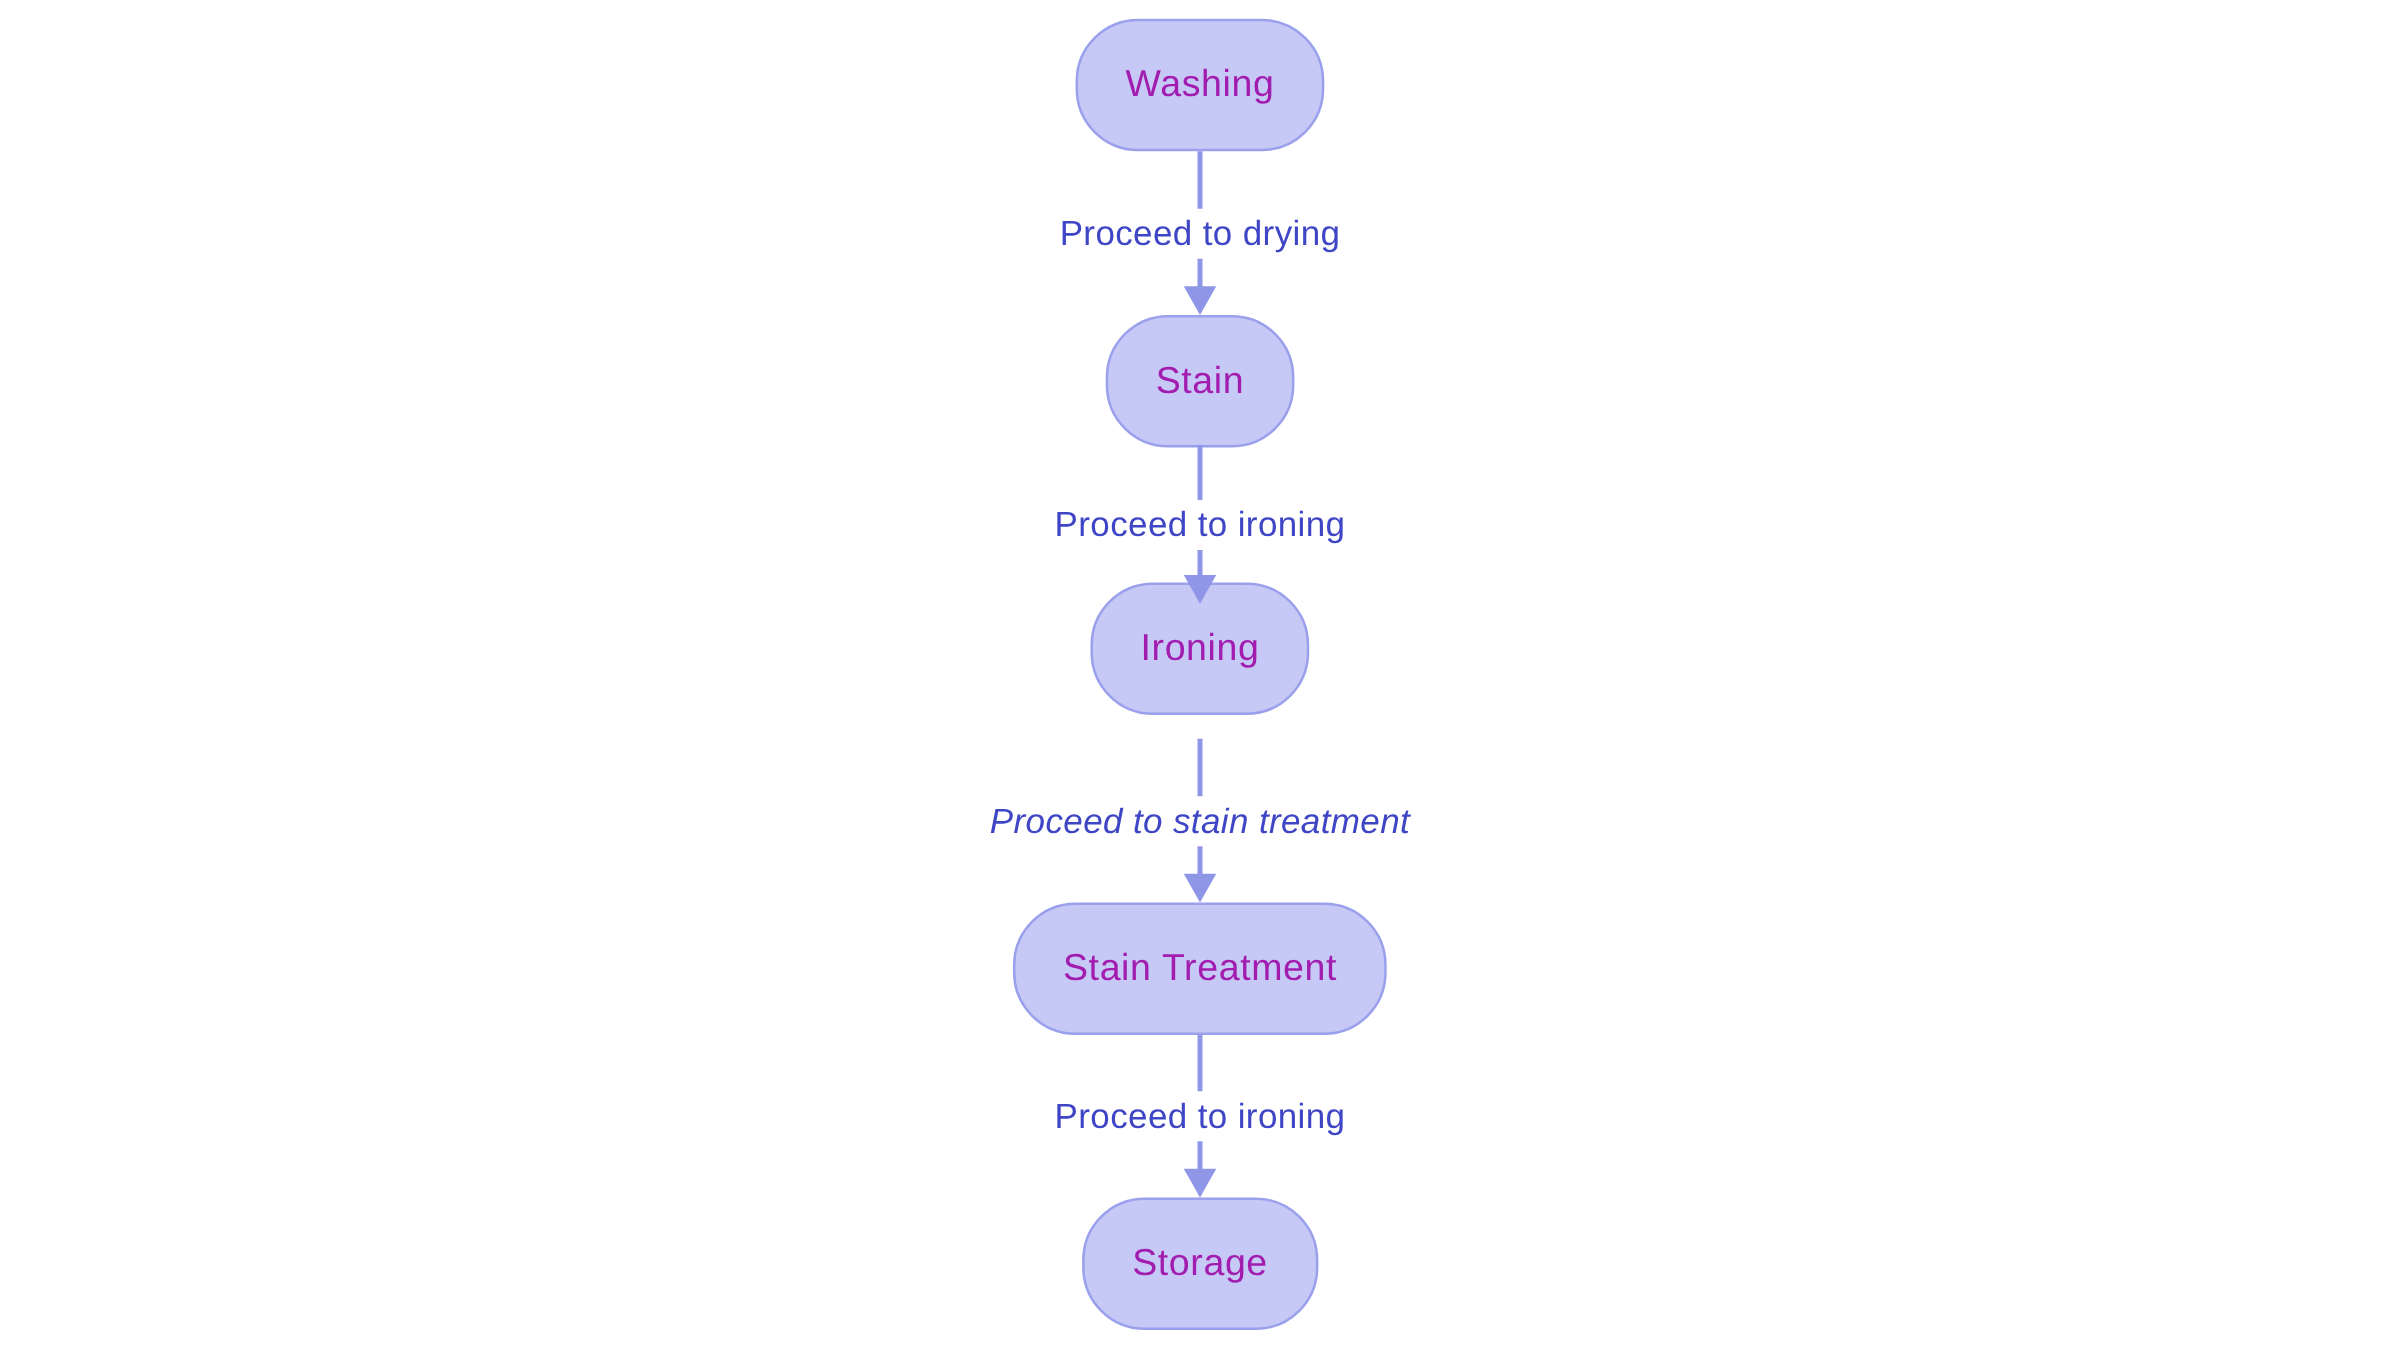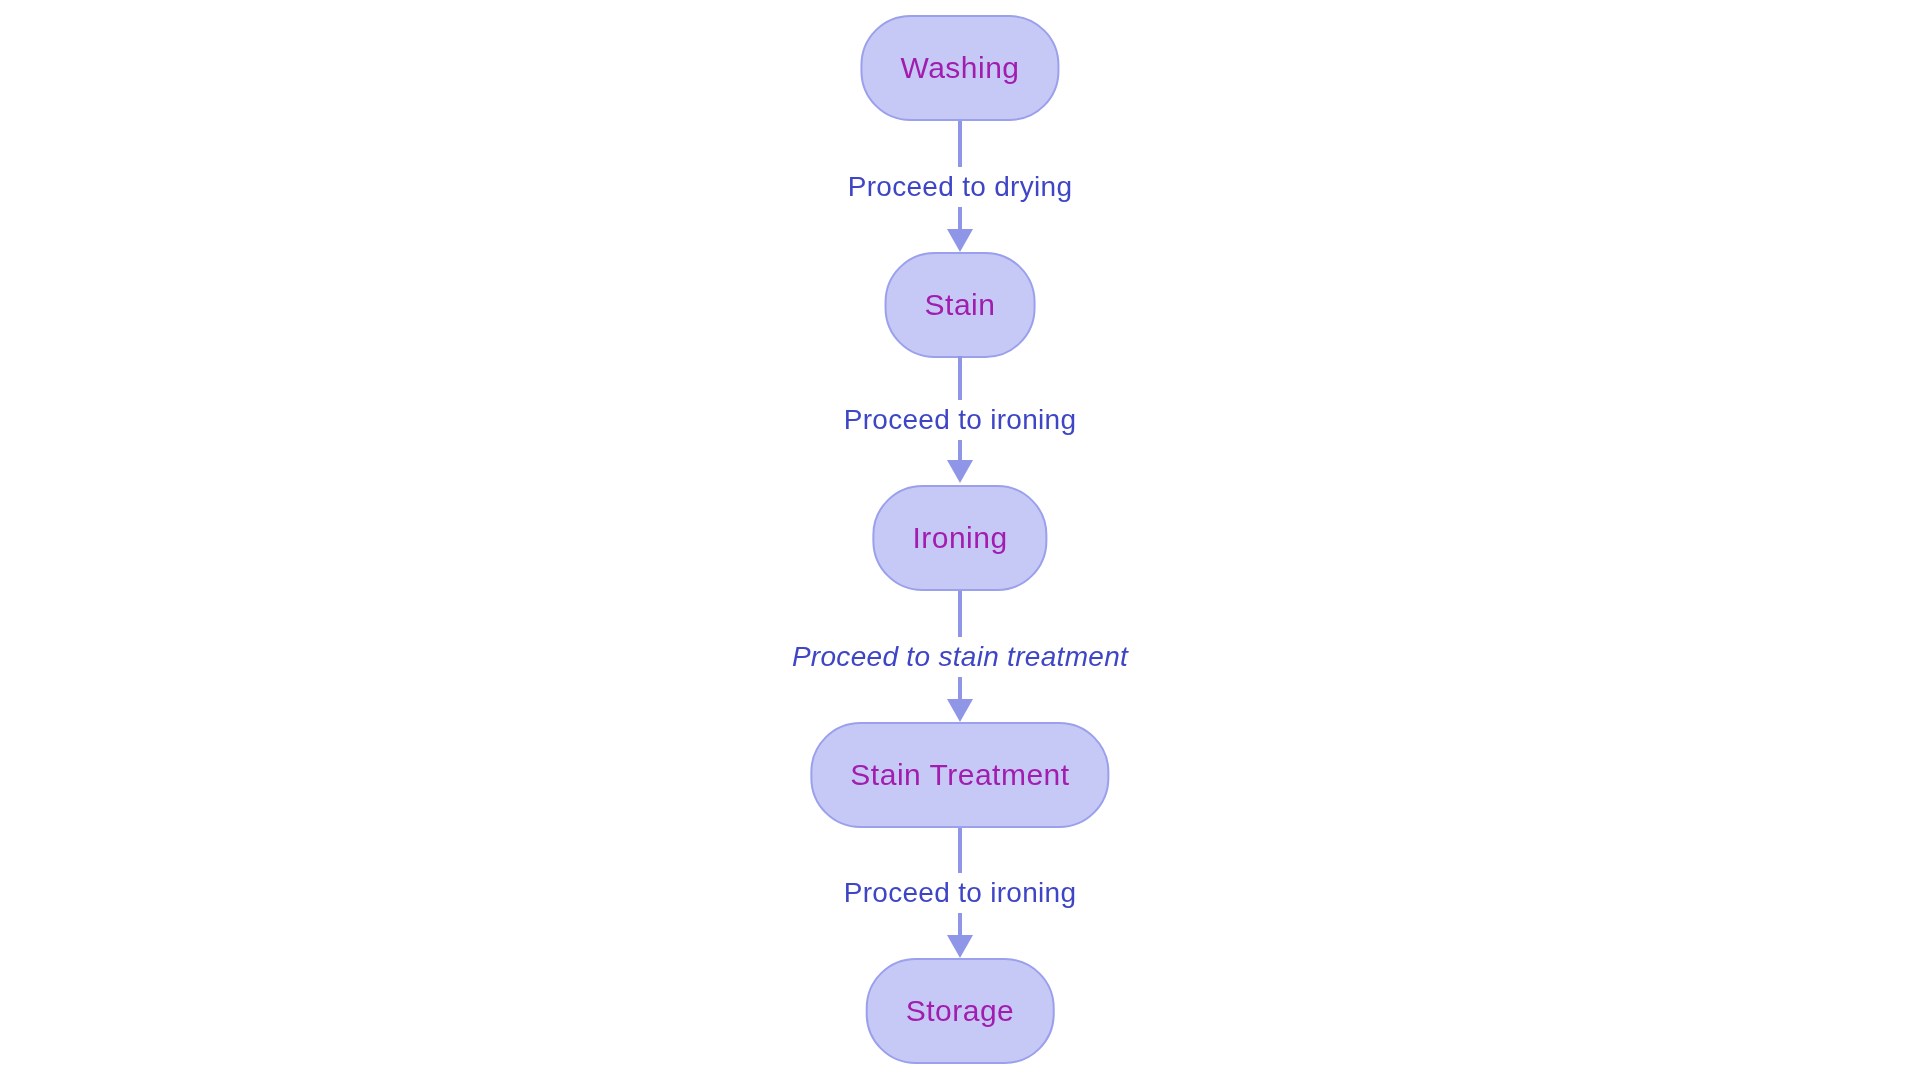--- a/index.html
+++ b/index.html
@@ -25,21 +25,21 @@
     white-space: nowrap;
     background: #c6c9f5;
     border: 2px solid #9aa0ec;
     border-radius: 50px;
     color: #a21caf;
     font-size: 30px;
     letter-spacing: 0.5px;
   }
   .node-washing   { top: 15px; }
   .node-drying    { top: 252px; }
-  .node-ironing   { top: 485px; }
+  .node-ironing   { top: 466px; }
   .node-stain     { top: 722px; }
   .node-storage   { top: 958px; justify-content: flex-end; }
 
   
   .edge {
     position: absolute;
     left: 50%;
     transform: translateX(-50%);
     width: 28px;
   }

